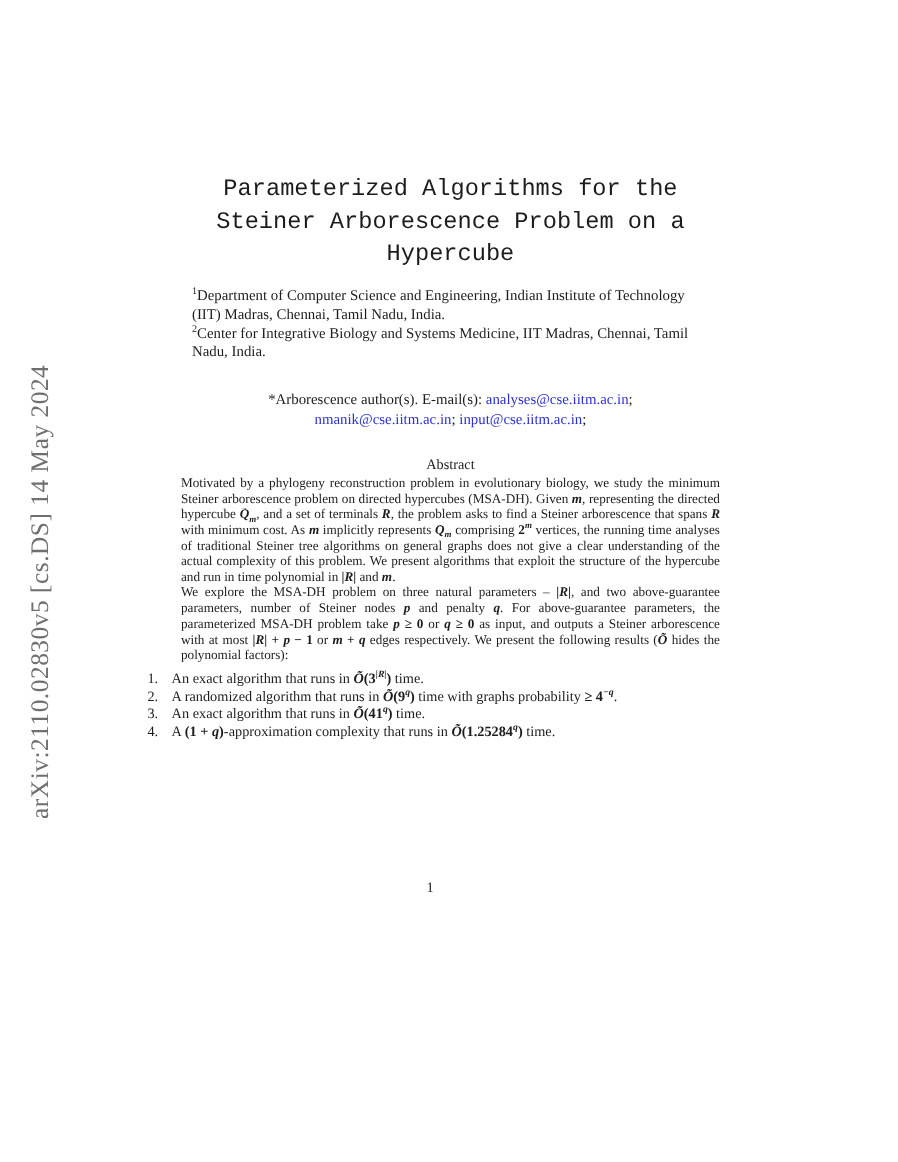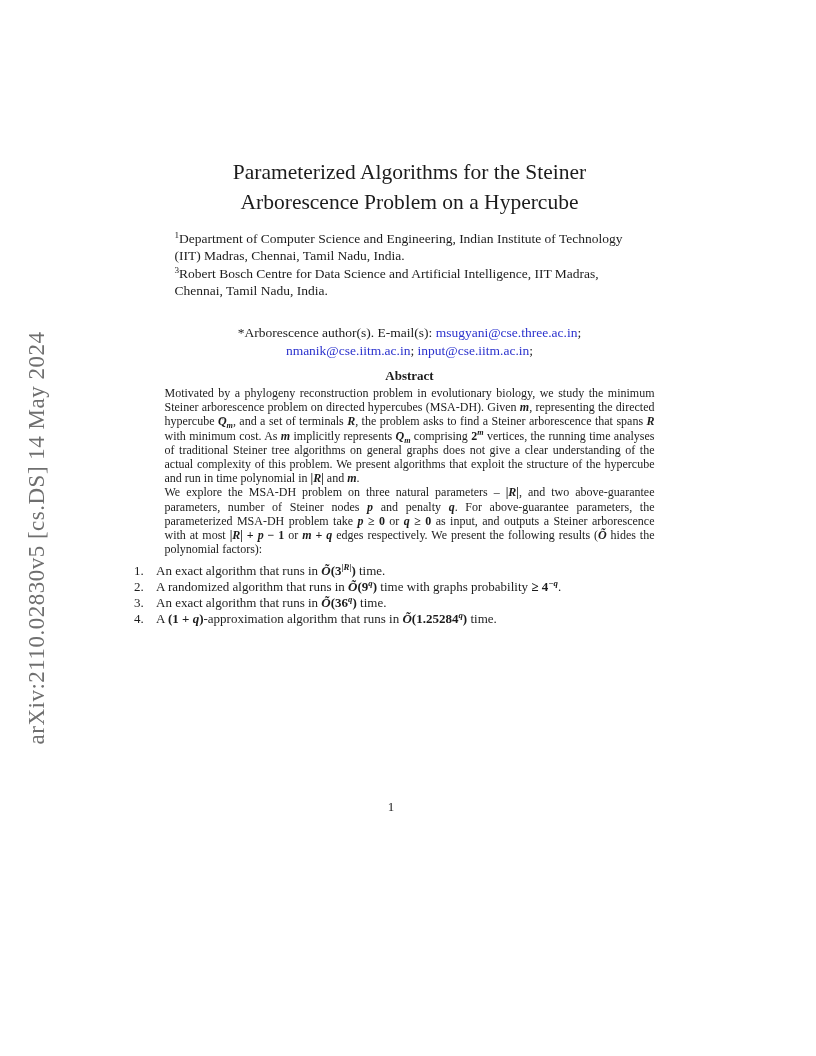--- a/index.html
+++ b/index.html
@@ -9,31 +9,31 @@
   }
   .watermark{
     position:absolute;left:37px;top:538px;
     transform:translate(-50%,-50%) rotate(-90deg);
     white-space:nowrap;font-size:23px;letter-spacing:.5px;
     color:var(--wm,#6f6f6f);
   }
   .content{position:absolute;left:131px;top:158px;width:557px;}
   .title{
     font-size:21.5px;line-height:1.38;text-align:center;
-    max-width:460px;margin:0 auto;
+    max-width:460px;margin:0 auto;font-family:Liberation Mono, monospace;
   }
   .authors{margin-top:21px;font-size:15px;line-height:1.32;text-align:center;}
   .affiliations{margin-top:13px;font-size:13.5px;line-height:1.27;text-align:left;}
   .aff{max-width:470px;margin:0 auto;}
   .corresponding{
     margin:25px auto 0;font-size:13.5px;line-height:1.34;text-align:center;
     max-width:390px;
   }
   .link{color:var(--link,#2b32cd);text-decoration:none;cursor:pointer;}
-  .abstract-heading{margin-top:8px;text-align:center;font-weight:700;font-size:13px;}
+  .abstract-heading{margin-top:24px;text-align:center;font-weight:400;font-size:13px;}
   .abstract-body{
     width:490px;margin:2px auto 0;font-size:12px;line-height:14.2px;
     text-align:justify;text-justify:inter-word;
   }
   .abstract-body .para{margin:0;}
   .results{margin-top:7px;font-size:13px;line-height:16px;}
   .result-item{display:flex;}
   .result-num{flex:none;width:22px;padding-left:3px;}
   .result-text{flex:1;}
   .sup{font-size:68%;vertical-align:super;line-height:0;}
@@ -52,46 +52,46 @@
 
 <div class="watermark">arXiv:2110.02830v5  [cs.DS]  14 May 2024</div>
 
 <div class="content">
 
   <div class="title">Parameterized Algorithms for the Steiner Arborescence Problem on a Hypercube</div>
 
 
   <div class="affiliations">
     <div class="aff"><span class="sup">1</span><span>Department of Computer Science and Engineering, Indian Institute of Technology (IIT) Madras, Chennai, Tamil Nadu, India.</span></div>
-    <div class="aff"><span class="sup">3</span><span>Robert Bosch Centre for Data Science and Artificial Intelligence, IIT Madras, Chennai, Tamil Nadu, India.</span></div>
+    <div class="aff"><span class="sup">2</span><span>Center for Integrative Biology and Systems Medicine, IIT Madras, Chennai, Tamil Nadu, India.</span></div>
   </div>
 
-  <div class="corresponding"><span>*Arborescence author(s). E-mail(s): </span><a class="link">msugyani@cse.three.ac.in</a><span>; </span><a class="link">nmanik@cse.iitm.ac.in</a><span>; </span><a class="link">input@cse.iitm.ac.in</a><span>;</span></div>
+  <div class="corresponding"><span>*Arborescence author(s). E-mail(s): </span><a class="link">analyses@cse.iitm.ac.in</a><span>; </span><a class="link">nmanik@cse.iitm.ac.in</a><span>; </span><a class="link">input@cse.iitm.ac.in</a><span>;</span></div>
 
   <div class="abstract-heading">Abstract</div>
 
   <div class="abstract-body">
     <div class="para"><span>Motivated by a phylogeny reconstruction problem in evolutionary biology, we study the minimum Steiner arborescence problem on directed hypercubes (MSA-DH). Given </span><span class="mi">m</span><span>, representing the directed hypercube </span><span class="mi vec">Q</span><span class="mi sub">m</span><span>, and a set of terminals </span><span class="mi">R</span><span>, the problem asks to find a Steiner arborescence that spans </span><span class="mi">R</span><span> with minimum cost. As </span><span class="mi">m</span><span> implicitly represents </span><span class="mi vec">Q</span><span class="mi sub">m</span><span> comprising </span><span class="mb">2</span><span class="mi sup">m</span><span> vertices, the running time analyses of traditional Steiner tree algorithms on general graphs does not give a clear understanding of the actual complexity of this problem. We present algorithms that exploit the structure of the hypercube and run in time polynomial in </span><span class="mb">|</span><span class="mi">R</span><span class="mb">|</span><span> and </span><span class="mi">m</span><span>.</span></div>
     <div class="para"><span>We explore the MSA-DH problem on three natural parameters – </span><span class="mb">|</span><span class="mi">R</span><span class="mb">|</span><span>, and two above-guarantee parameters, number of Steiner nodes </span><span class="mi">p</span><span> and penalty </span><span class="mi">q</span><span>. For above-guarantee parameters, the parameterized MSA-DH problem take </span><span class="mi">p</span><span class="mb"> ≥ 0</span><span> or </span><span class="mi">q</span><span class="mb"> ≥ 0</span><span> as input, and outputs a Steiner arborescence with at most </span><span class="mb">|</span><span class="mi">R</span><span class="mb">| + </span><span class="mi">p</span><span class="mb"> − 1</span><span> or </span><span class="mi">m</span><span class="mb"> + </span><span class="mi">q</span><span> edges respectively. We present the following results (</span><span class="mi">Õ</span><span> hides the polynomial factors):</span></div>
   </div>
 
   <div class="results">
     <div class="result-item">
       <span class="result-num">1.</span>
       <span class="result-text"><span>An exact algorithm that runs in </span><span class="mi">Õ</span><span class="mb">(3</span><span class="mi sup">|R|</span><span class="mb">)</span><span> time.</span></span>
     </div>
     <div class="result-item">
       <span class="result-num">2.</span>
       <span class="result-text"><span>A randomized algorithm that runs in </span><span class="mi">Õ</span><span class="mb">(9</span><span class="mi sup">q</span><span class="mb">)</span><span> time with graphs probability </span><span class="mb">≥ 4</span><span class="mi sup">−q</span><span>.</span></span>
     </div>
     <div class="result-item">
       <span class="result-num">3.</span>
-      <span class="result-text"><span>An exact algorithm that runs in </span><span class="mi">Õ</span><span class="mb">(36</span><span class="mi sup">q</span><span class="mb">)</span><span> time.</span></span>
+      <span class="result-text"><span>An exact algorithm that runs in </span><span class="mi">Õ</span><span class="mb">(41</span><span class="mi sup">q</span><span class="mb">)</span><span> time.</span></span>
     </div>
     <div class="result-item">
       <span class="result-num">4.</span>
-      <span class="result-text"><span>A </span><span class="mb">(1 + </span><span class="mi">q</span><span class="mb">)</span><span>-approximation algorithm that runs in </span><span class="mi">Õ</span><span class="mb">(1.25284</span><span class="mi sup">q</span><span class="mb">)</span><span> time.</span></span>
+      <span class="result-text"><span>A </span><span class="mb">(1 + </span><span class="mi">q</span><span class="mb">)</span><span>-approximation complexity that runs in </span><span class="mi">Õ</span><span class="mb">(1.25284</span><span class="mi sup">q</span><span class="mb">)</span><span> time.</span></span>
     </div>
   </div>
 
 </div>
 
 <div class="page-num">1</div>
 
 </body></html>

